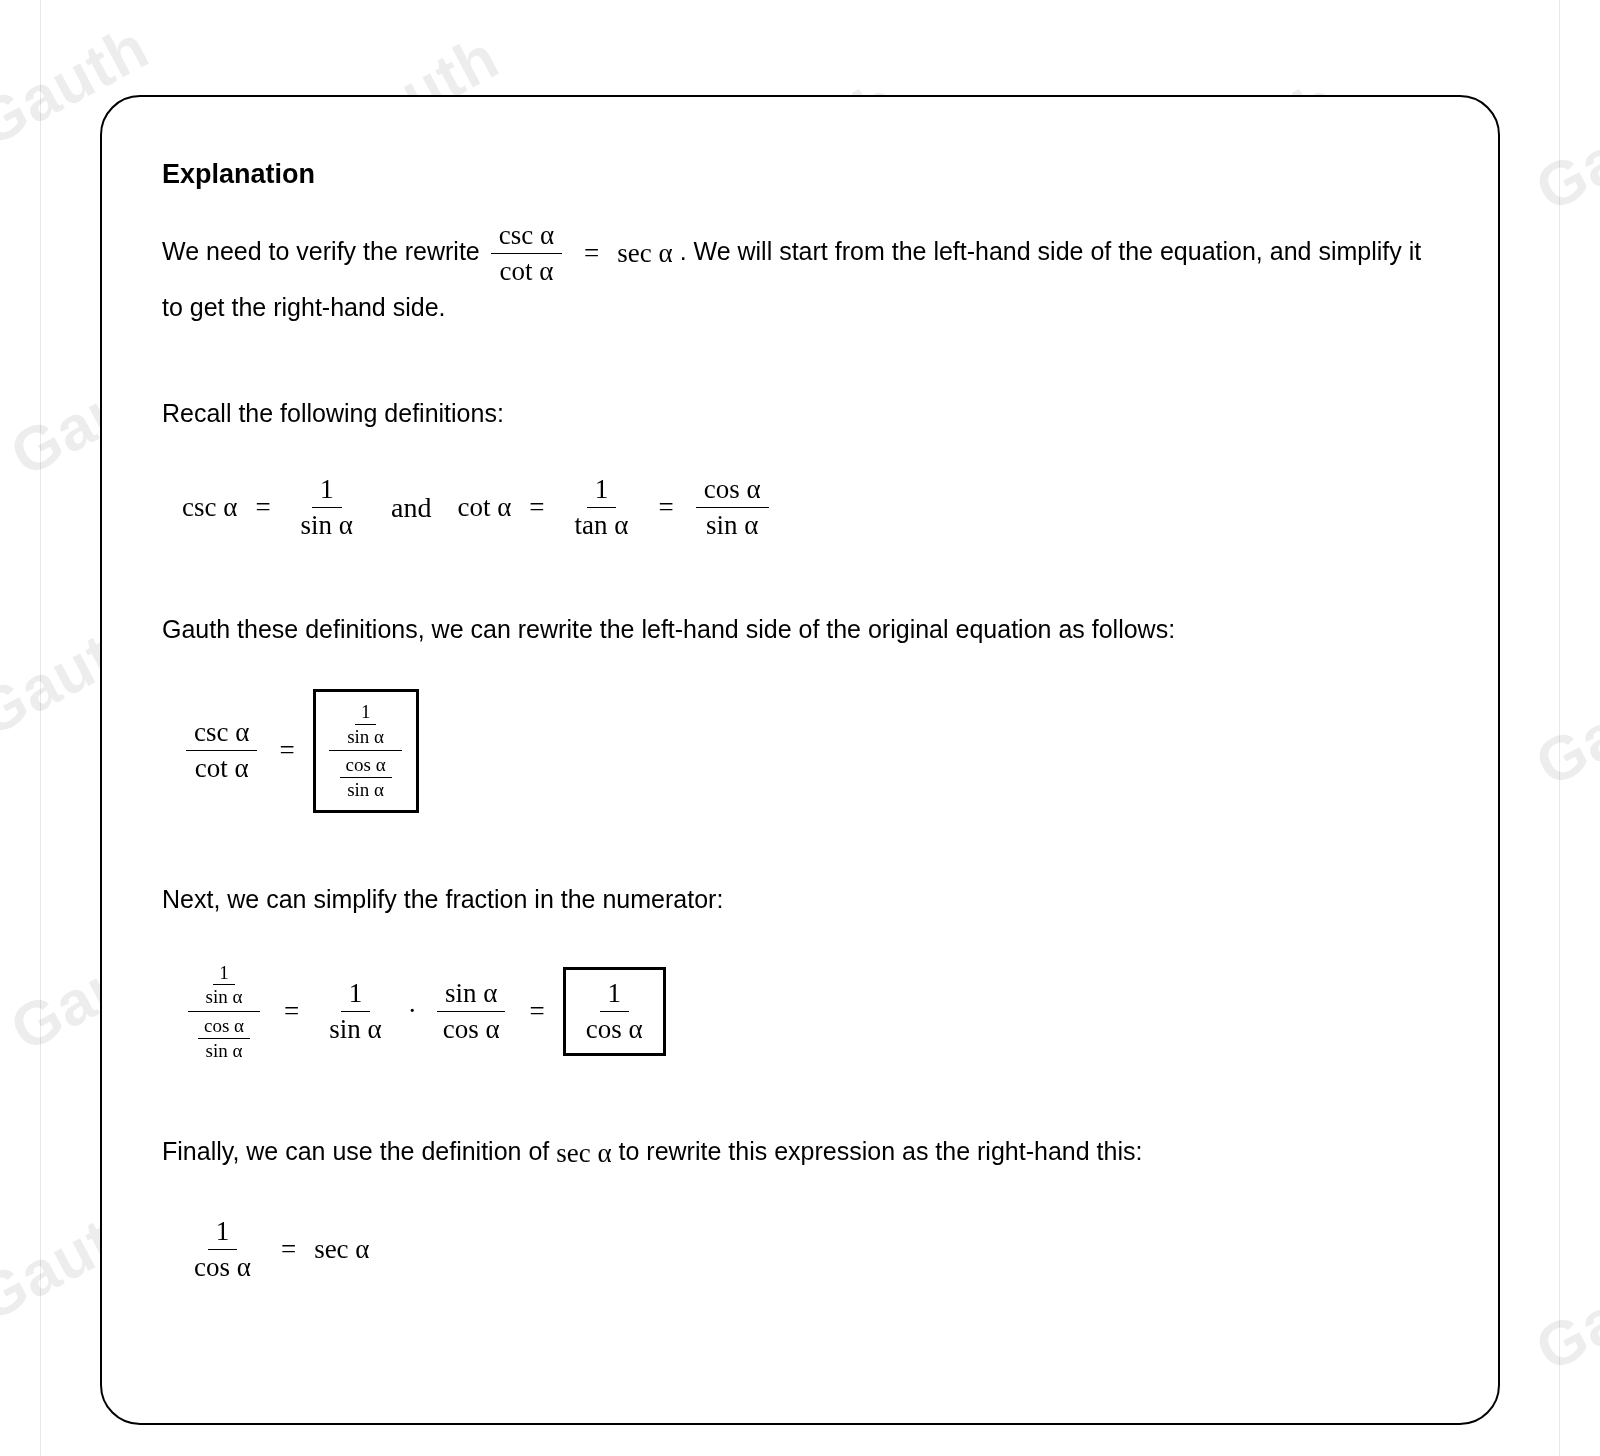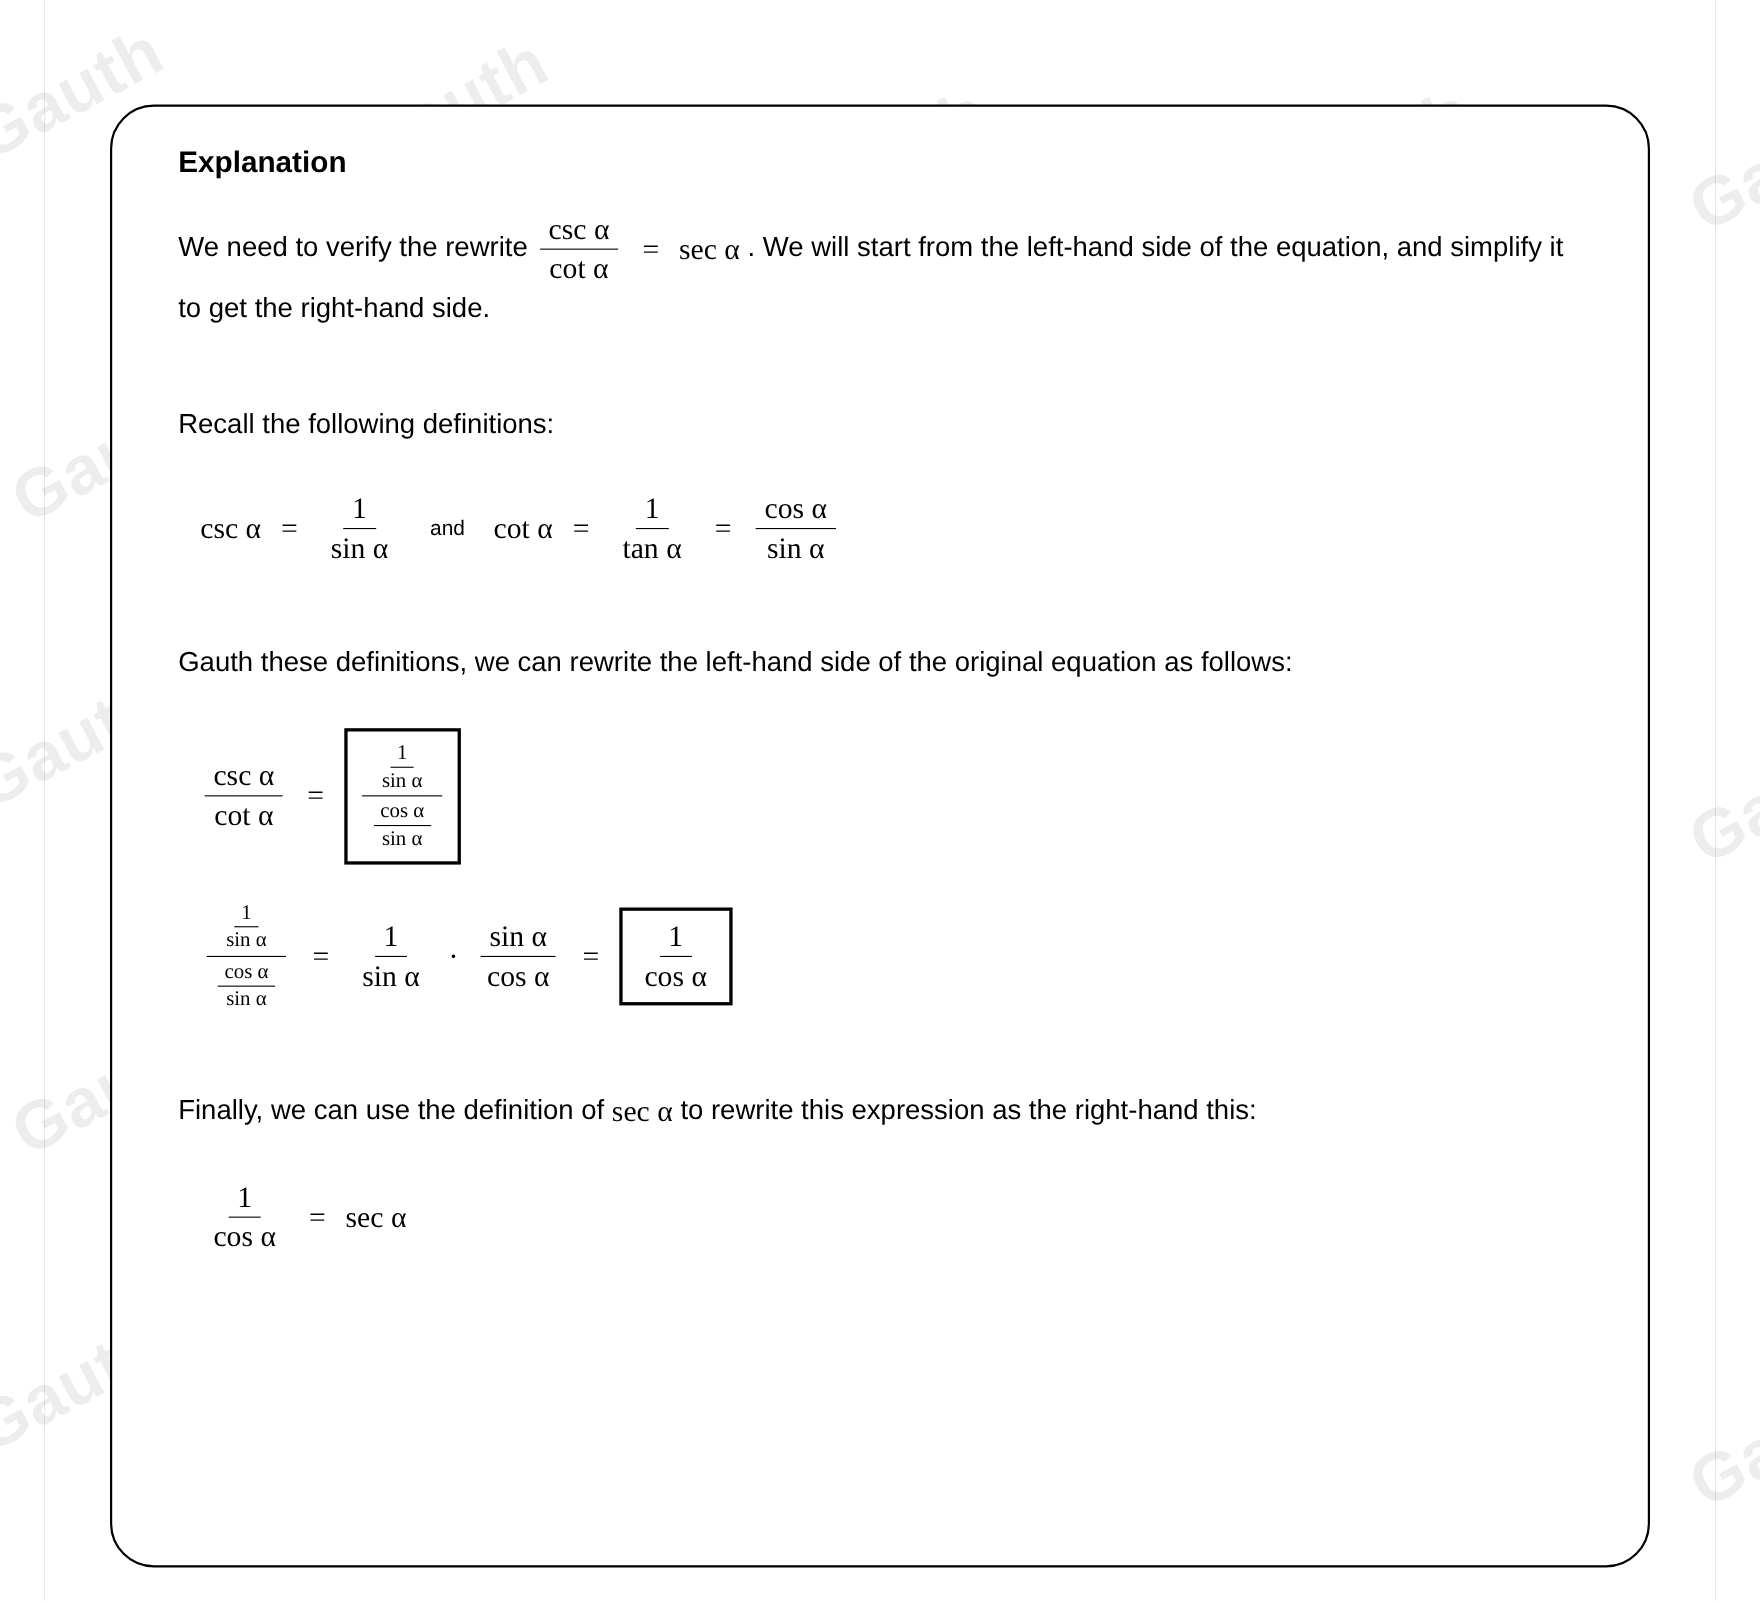--- a/index.html
+++ b/index.html
@@ -28,21 +28,21 @@
     pointer-events: none;
   }
   .card {
     position: absolute;
     left: 100px;
     right: 100px;
     top: 95px;
     min-height: 1330px;
     border: 2px solid #000;
     border-radius: 40px;
-    padding: 35px 60px 80px 60px;
+    padding: 62px 60px 80px 60px;
     box-sizing: border-box;
     background: #fff;
   }
   .heading {
     font-weight: 700;
     font-size: 27px;
     margin-bottom: 28px;
   }
   .para {
     font-size: 25px;
@@ -160,21 +160,21 @@
 
     <div class="para block">Recall the following definitions:</div>
 
     <div class="math block">
       <span class="nowrap">csc α</span>
       <span class="eq">=</span>
       <span class="frac">
         <span class="num">1</span>
         <span class="den nowrap">sin α</span>
       </span>
-      <span style="padding:0 14px;font-family:Liberation Sans, sans-serif;font-size:19px;">and</span>
+      <span style="padding:0 14px;font-family:Liberation Serif, serif;font-size:28px;">and</span>
       <span class="nowrap">cot α</span>
       <span class="eq">=</span>
       <span class="frac">
         <span class="num">1</span>
         <span class="den nowrap">tan α</span>
       </span>
       <span class="eq">=</span>
       <span class="frac">
         <span class="num nowrap">cos α</span>
         <span class="den nowrap">sin α</span>
@@ -200,20 +200,21 @@
           <span class="den">
             <span class="frac">
               <span class="num nowrap">cos α</span>
               <span class="den nowrap">sin α</span>
             </span>
           </span>
         </span>
       </span>
     </div>
 
+    <div class="para block">Next, we can simplify the fraction in the numerator:</div>
 
     <div class="math block">
       <span class="frac sm">
         <span class="num">
           <span class="frac">
             <span class="num">1</span>
             <span class="den nowrap">sin α</span>
           </span>
         </span>
         <span class="den">

